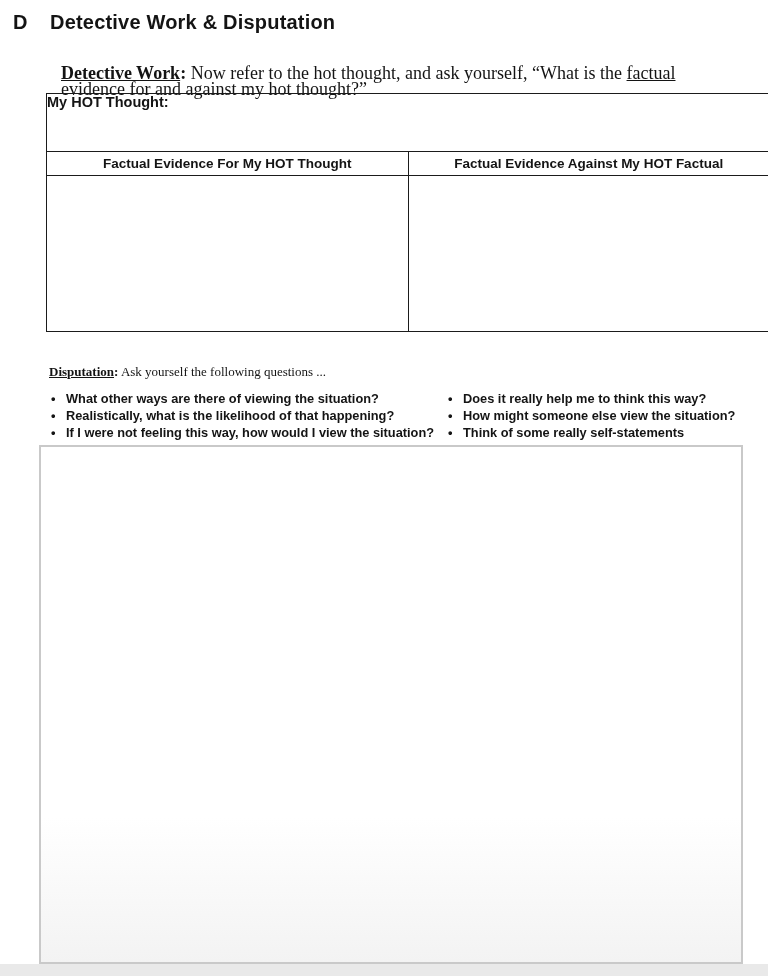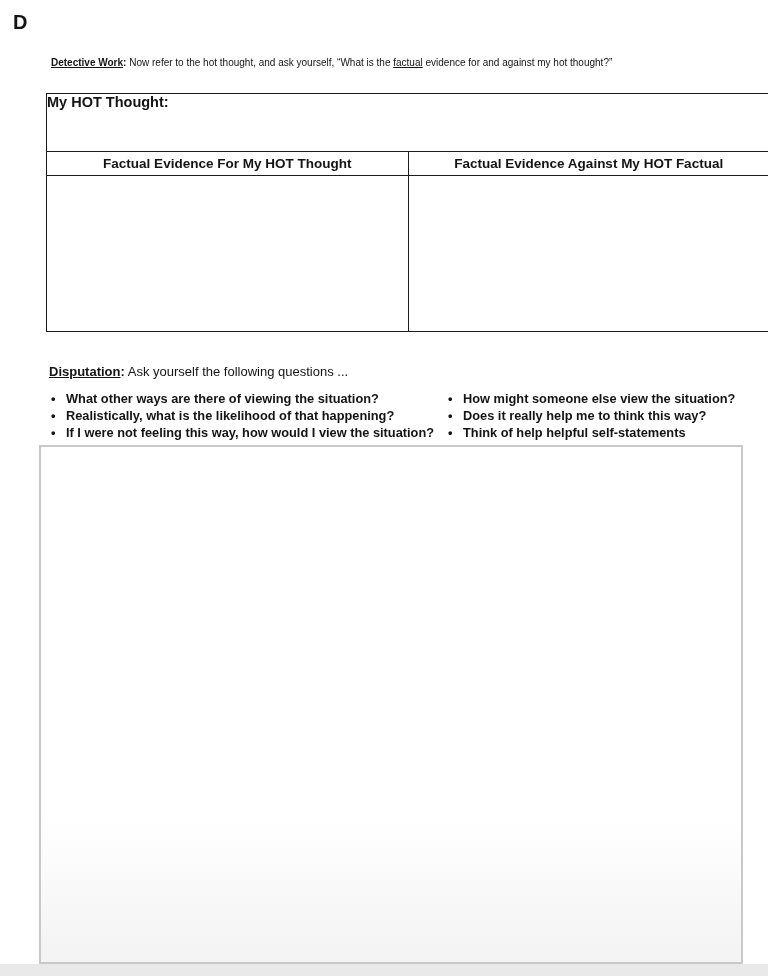--- a/index.html
+++ b/index.html
@@ -35,23 +35,24 @@
     font-weight: bold;
     letter-spacing: 0.2px;
   }
 
   
   .intro {
     position: absolute;
     left: 49px;
     top: 53px;
     width: 655px;
-    margin: 2px;
-    font-size: 10px;
+    margin: 12px;
+    font-size: 18px;
     line-height: 16px;
+    font-family: Liberation Serif, serif;
   }
 
   
   .evidence-table {
     position: absolute;
     left: 46px;
     top: 93px;
     width: 724px;
     border-collapse: collapse;
     table-layout: fixed;
@@ -82,20 +83,21 @@
   }
 
   
   .disputation-line {
     position: absolute;
     left: 49px;
     top: 364px;
     margin: 0;
     font-size: 13px;
     line-height: 16px;
+    font-family: Liberation Serif, serif;
   }
   .bullets {
     position: absolute;
     margin: 0;
     padding: 0;
     list-style: none;
     font-size: 12.8px;
     line-height: 17px;
   }
   .bullets-left  { left: 51px;  top: 390px; width: 398px; }
@@ -131,20 +133,21 @@
     background: #e9e9e9;
   }
 </style>
 </head>
 <body>
 
 <div class="page">
 
   <header class="title-row">
     <span class="section-letter">D</span>
+    <h1 class="page-title">Detective Work &amp; Disputation</h1>
   </header>
 
   <p class="intro"><span class="b u">Detective Work</span><span class="b">:</span><span> Now refer to the hot thought, and ask yourself, “What is the </span><span class="u">factual</span><span> evidence for and against my hot thought?”</span></p>
 
   <table class="evidence-table">
     <tbody>
       <tr>
         <td class="hot-cell" colspan="2"><span class="b">My HOT Thought:</span><span></span></td>
       </tr>
       <tr>
@@ -167,27 +170,27 @@
     <li>
         <span>Realistically, what is the likelihood of that happening?</span>
       </li>
     <li>
         <span>If I were not feeling this way, how would I view the situation?</span>
       </li>
   </ul>
 
   <ul class="bullets bullets-right">
     <li>
+        <span>Does it really help me to think this way?</span>
+      </li>
+    <li>
         <span>How might someone else view the situation?</span>
       </li>
     <li>
-        <span>Does it really help me to think this way?</span>
-      </li>
-    <li>
-        <span>Think of help helpful self-statements</span>
+        <span>Think of some really self-statements</span>
       </li>
   </ul>
 
   <div class="answer-box"></div>
 
   <div class="page-gap"></div>
 
 </div>
 
 </body></html>

